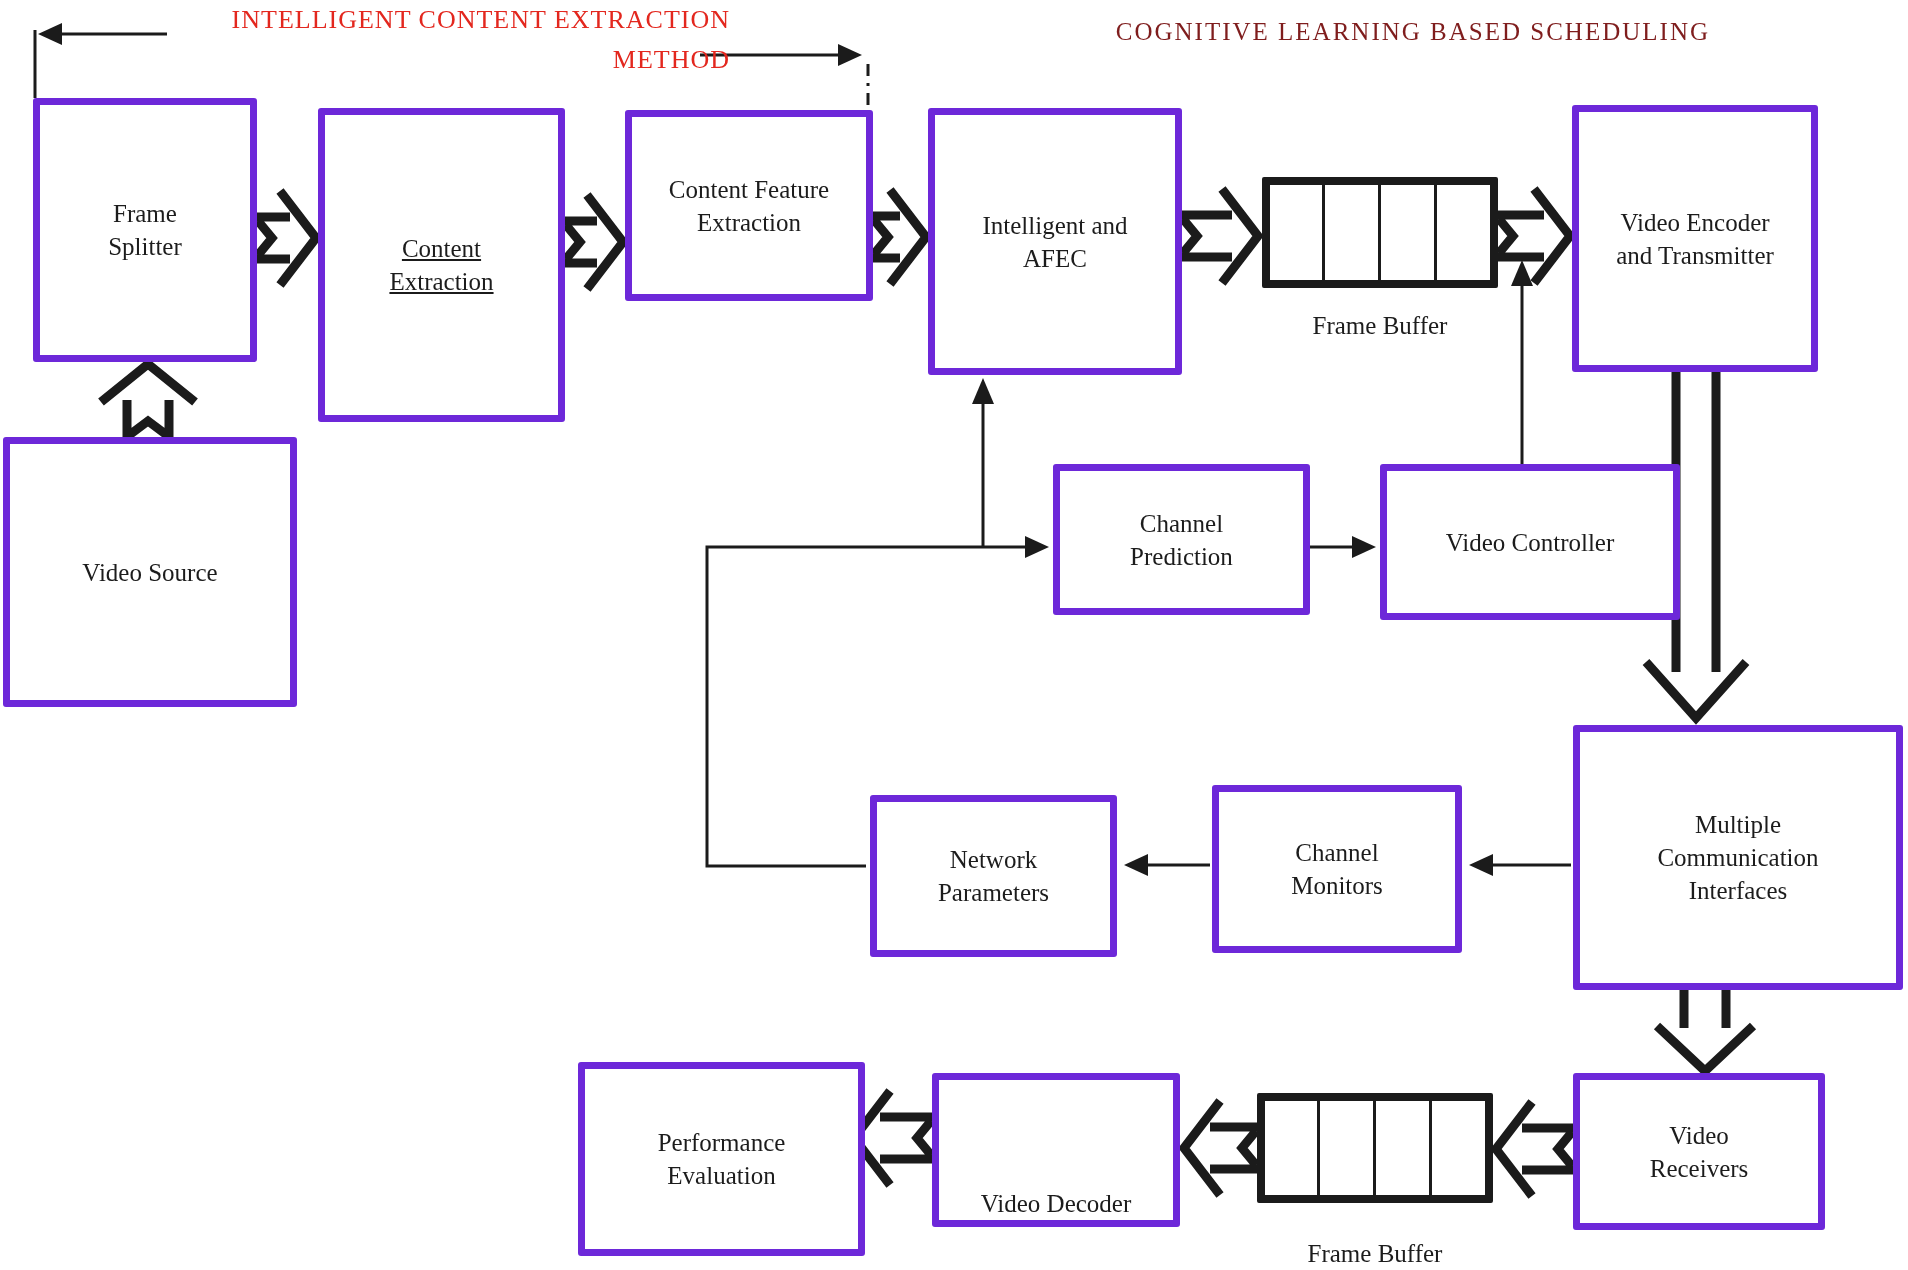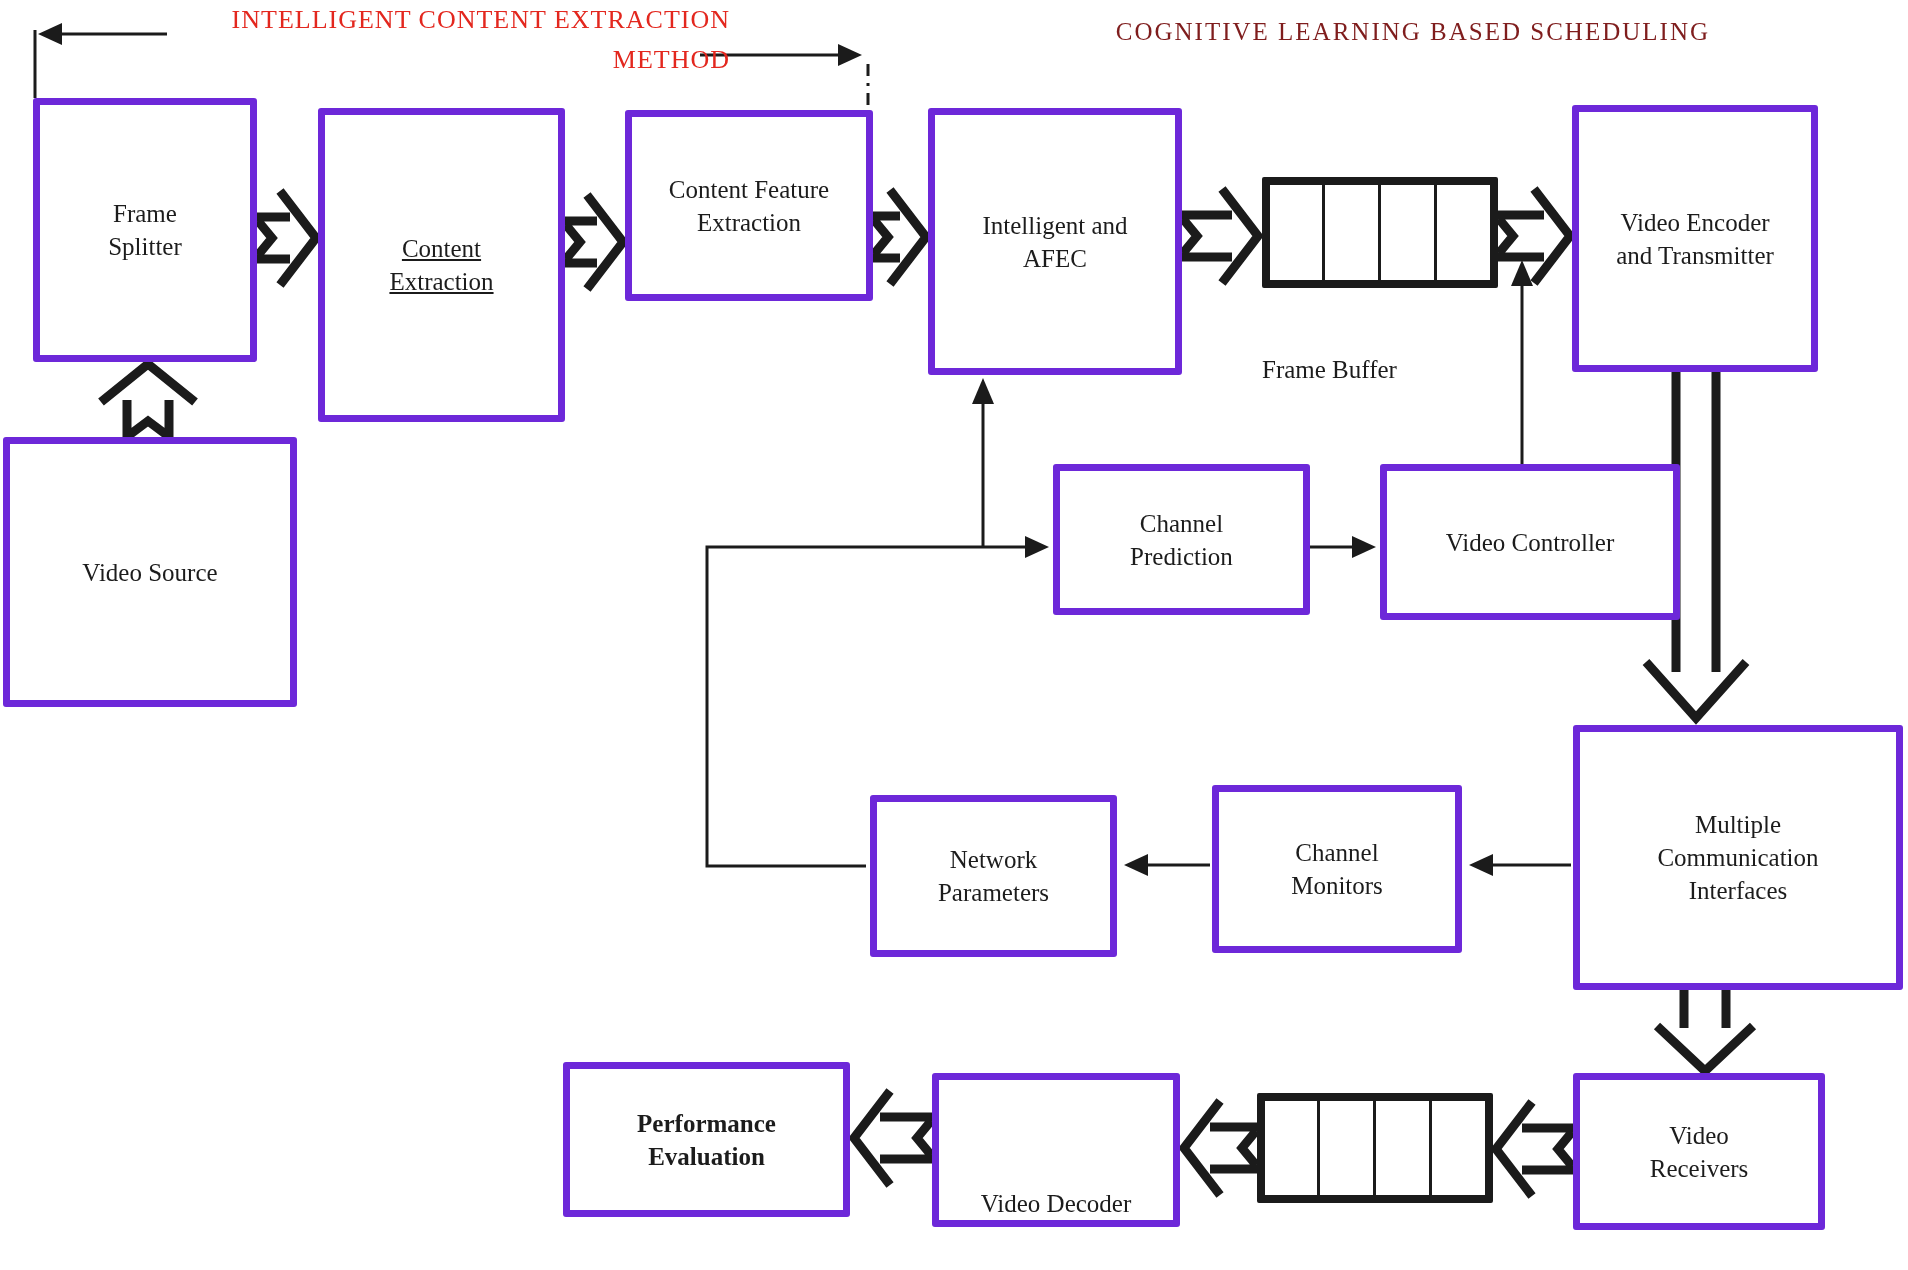--- a/index.html
+++ b/index.html
@@ -4,21 +4,21 @@
 <style>
   html,body{margin:0;padding:0;background:#ffffff;}
   #stage{position:relative;width:1908px;height:1270px;background:#ffffff;overflow:hidden;
          font-family:"Liberation Serif","DejaVu Serif",serif;color:#1b1b1b;}
   #connectors{position:absolute;left:0;top:0;z-index:1;}
   .node{position:absolute;z-index:2;background:#ffffff;border:7px solid #6d28d9;border-radius:3px;
         display:flex;align-items:center;justify-content:center;box-sizing:border-box;}
   .node-label{white-space:pre-line;text-align:center;font-size:25px;line-height:33px;color:#1c1c1c;}
   .buffer{position:absolute;z-index:2;background:#ffffff;border:8px solid #1b1b1b;border-radius:2px;box-sizing:border-box;}
   .buffer .cell-divider{position:absolute;top:0;bottom:0;width:3px;background:#1b1b1b;}
-  .caption{position:absolute;z-index:2;font-size:25px;color:#1c1c1c;margin-top:44px;}
+  .caption{position:absolute;z-index:2;text-align:center;font-size:25px;color:#1c1c1c;}
   .header{position:absolute;z-index:2;text-align:right;white-space:pre-line;font-size:26px;line-height:40px;letter-spacing:1px;}
   .header-red{color:#e3271e;}
   .header-blue{color:#7f1d1d;letter-spacing:2px;font-size:25px;}
 </style>
 </head>
 <body>
 
 <div id="stage">
 
   <svg id="connectors" width="1908" height="1270" viewBox="0 0 1908 1270">
@@ -98,21 +98,21 @@
 Interfaces</div>
   </div>
   <div class="node" style="left:870px;top:795px;width:247px;height:162px;">
     <div class="node-label">Network
 Parameters</div>
   </div>
   <div class="node" style="left:1212px;top:785px;width:250px;height:168px;">
     <div class="node-label">Channel
 Monitors</div>
   </div>
-  <div class="node" style="left:563px;top:1062px;width:287px;height:155px;font-weight:bold;">
+  <div class="node" style="left:578px;top:1062px;width:287px;height:194px;">
     <div class="node-label">Performance
 Evaluation</div>
   </div>
   <div class="node" style="left:932px;top:1073px;width:248px;height:154px;align-items:flex-end;">
     <div class="node-label">Video Decoder</div>
   </div>
   <div class="node" style="left:1573px;top:1073px;width:252px;height:157px;">
     <div class="node-label">Video
 Receivers</div>
   </div>

